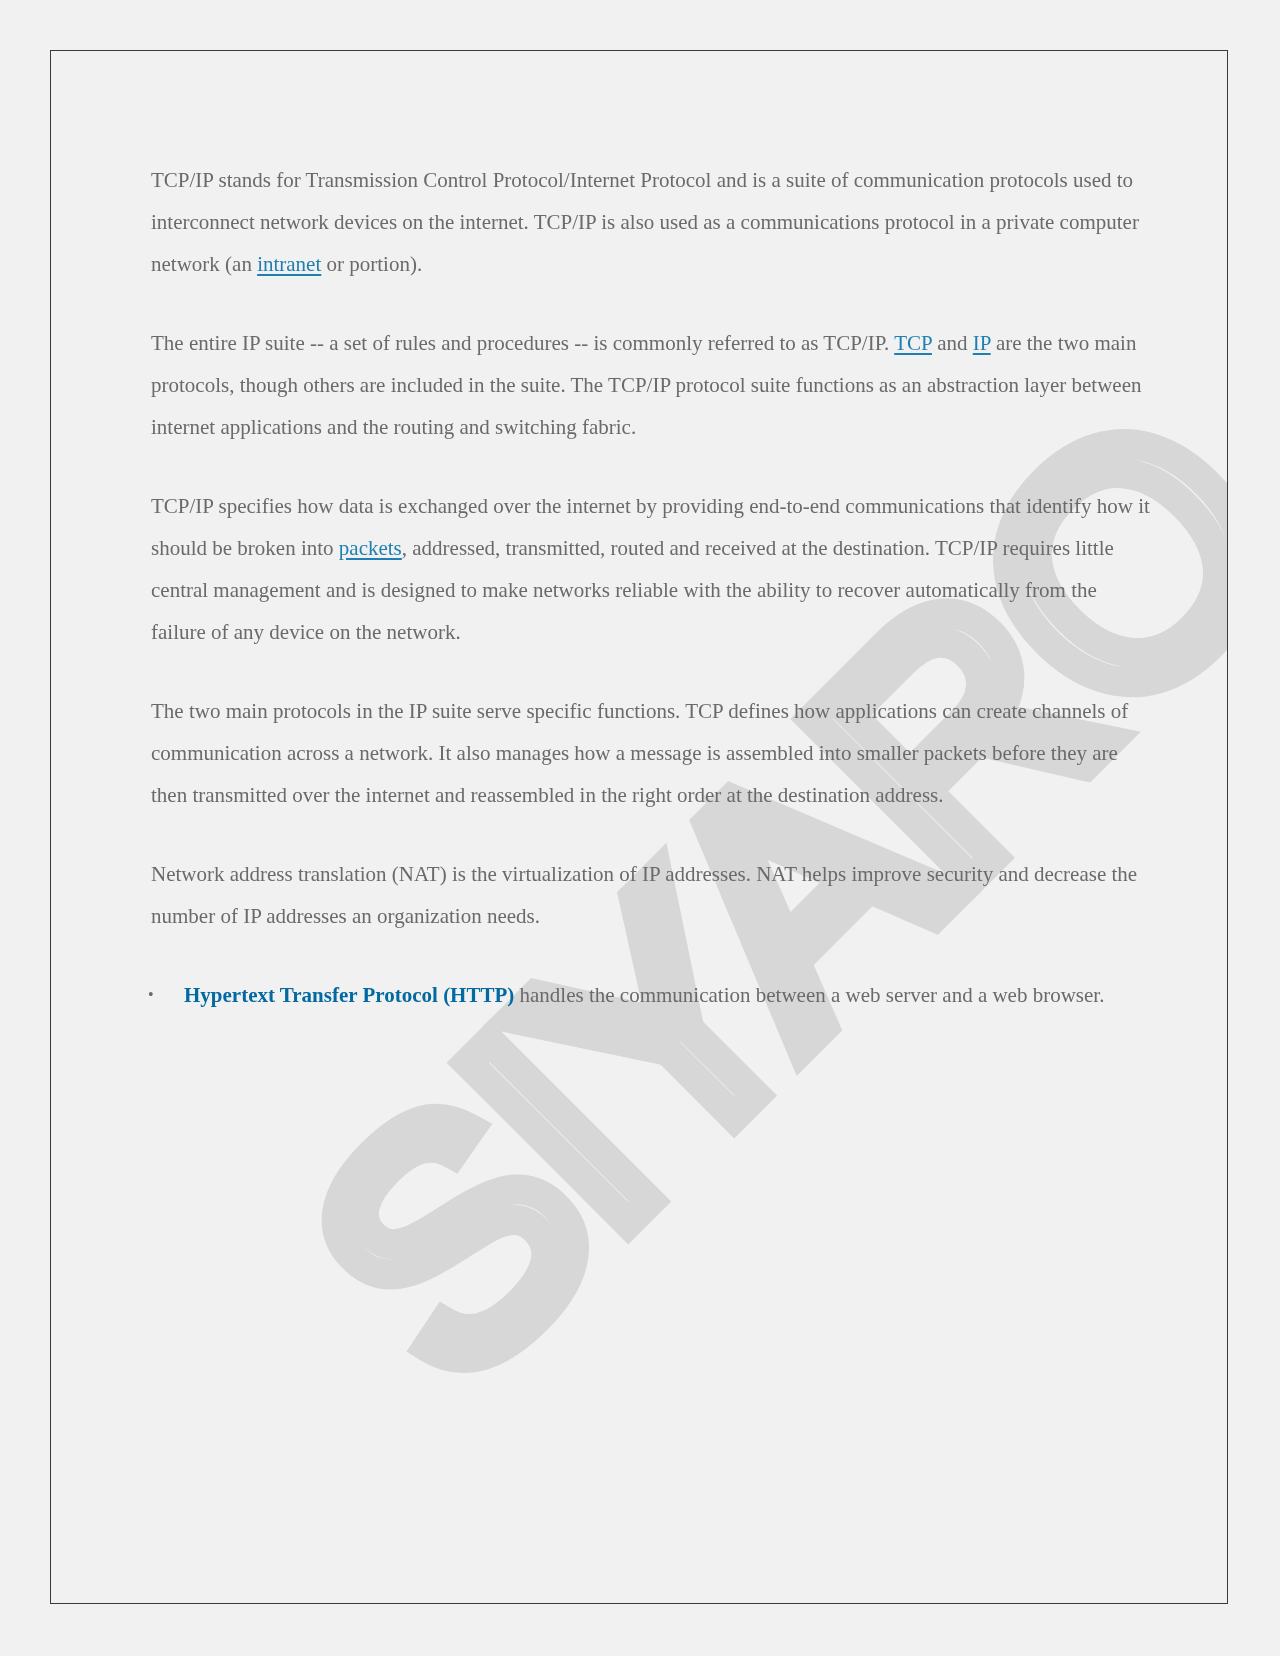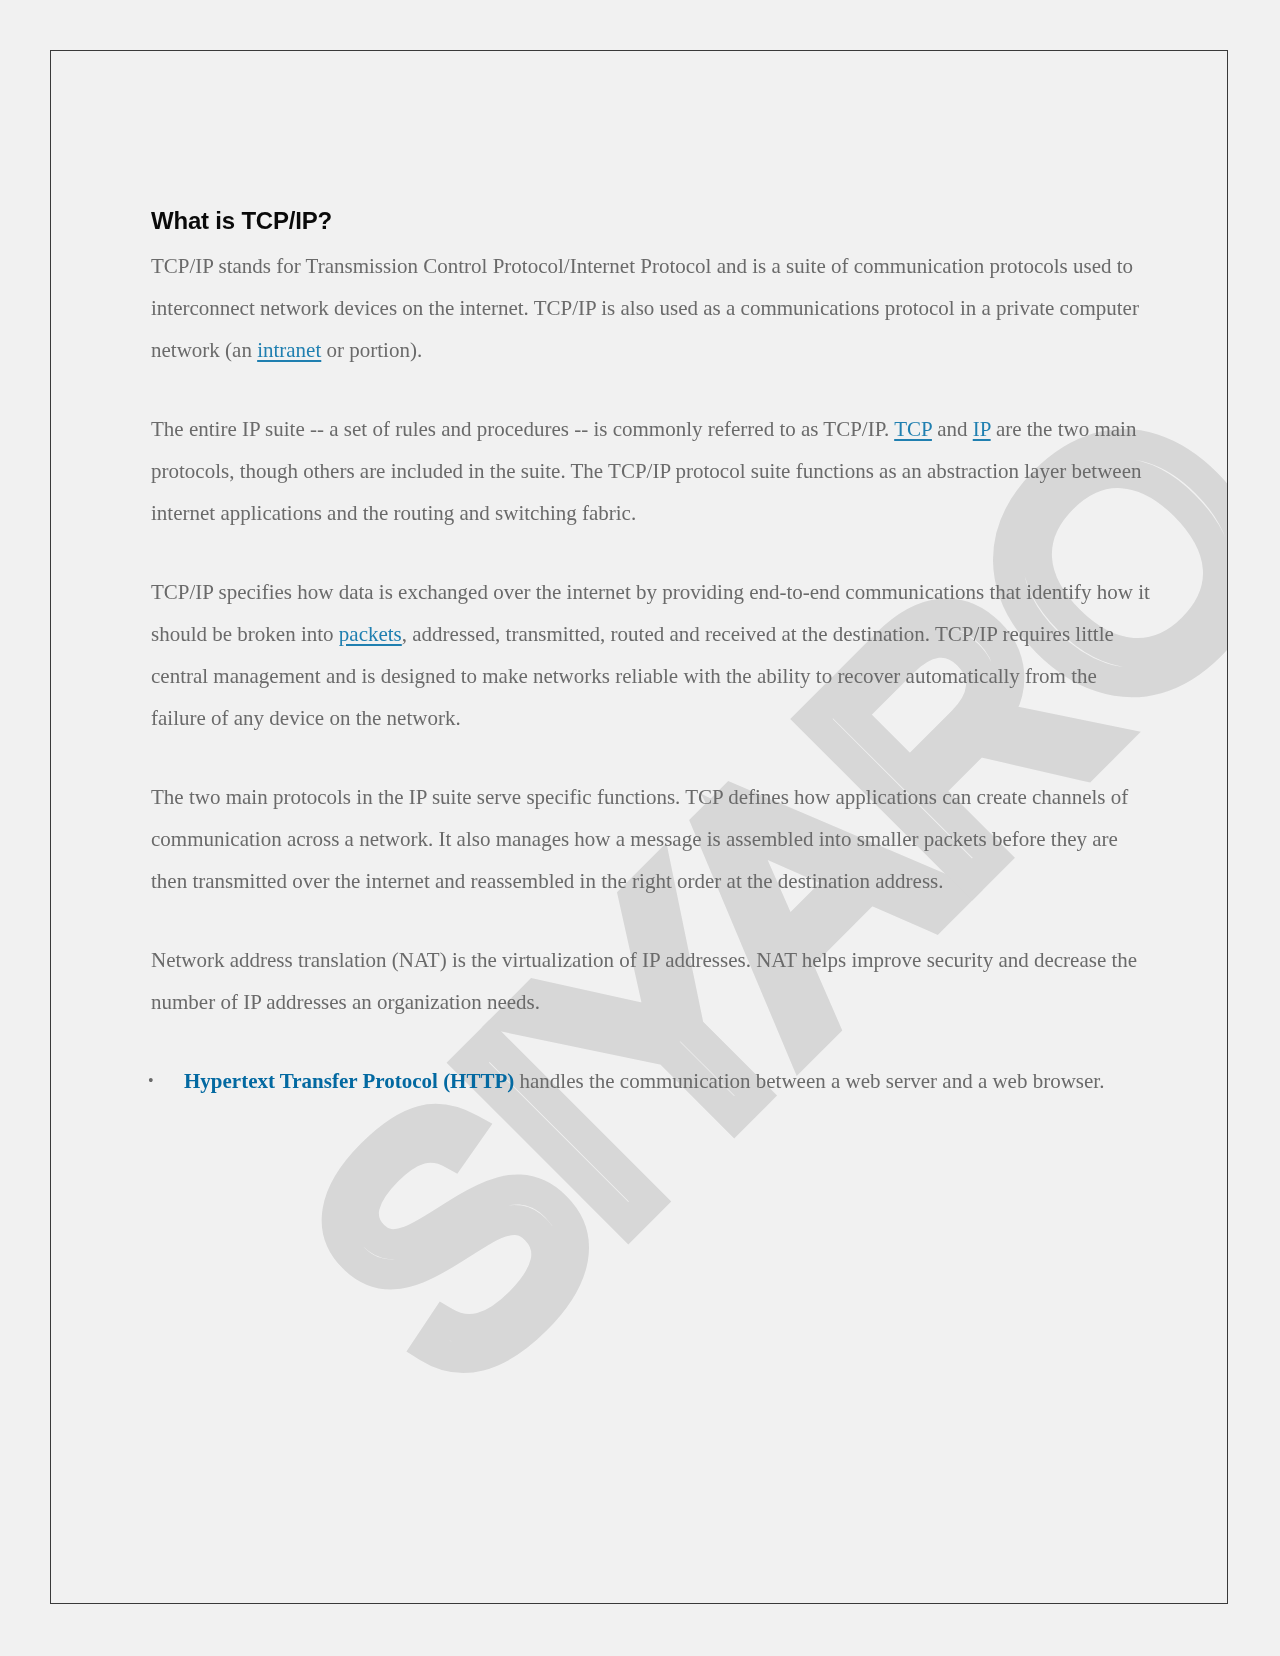--- a/index.html
+++ b/index.html
@@ -112,21 +112,20 @@
 </head>
 <body>
 
 <div class="page">
 
   <div class="watermark">
     <div class="watermark-text">SIYARO</div>
   </div>
 
   <div class="content">
-    <h1>What is TCP/IP?</h1>
 
     <p class="first"><span>TCP/IP stands for Transmission Control Protocol/Internet Protocol and is a suite of communication protocols used to interconnect network devices on the internet. TCP/IP is also used as a communications protocol in a private computer network (an </span><a href="#">intranet</a><span> or portion).</span></p>
 
     <p><span>The entire IP suite -- a set of rules and procedures -- is commonly referred to as TCP/IP. </span><a href="#">TCP</a><span> and </span><a href="#">IP</a><span> are the two main protocols, though others are included in the suite. The TCP/IP protocol suite functions as an abstraction layer between internet applications and the routing and switching fabric.</span></p>
 
     <p><span>TCP/IP specifies how data is exchanged over the internet by providing end-to-end communications that identify how it should be broken into </span><a href="#">packets</a><span>, addressed, transmitted, routed and received at the destination. TCP/IP requires little central management and is designed to make networks reliable with the ability to recover automatically from the failure of any device on the network.</span></p>
 
     <p><span>The two main protocols in the IP suite serve specific functions. TCP defines how applications can create channels of communication across a network. It also manages how a message is assembled into smaller packets before they are then transmitted over the internet and reassembled in the right order at the destination address.</span></p>
 
 

